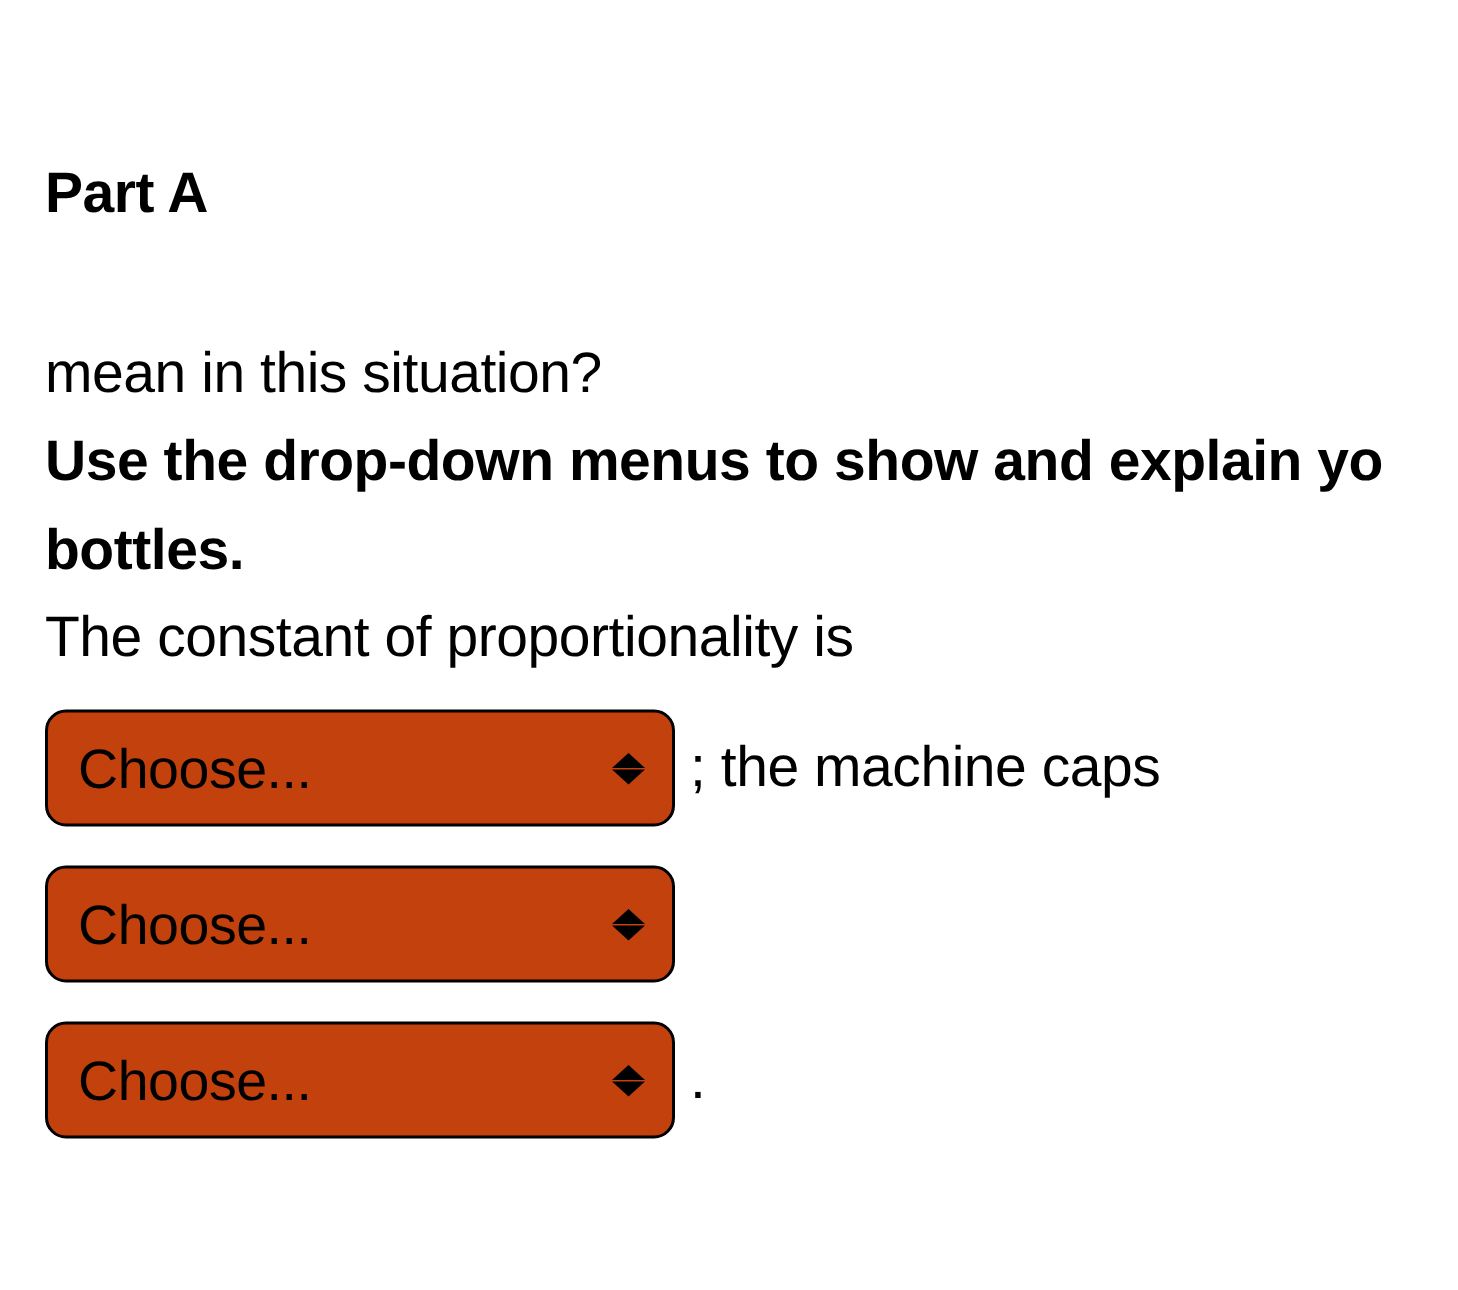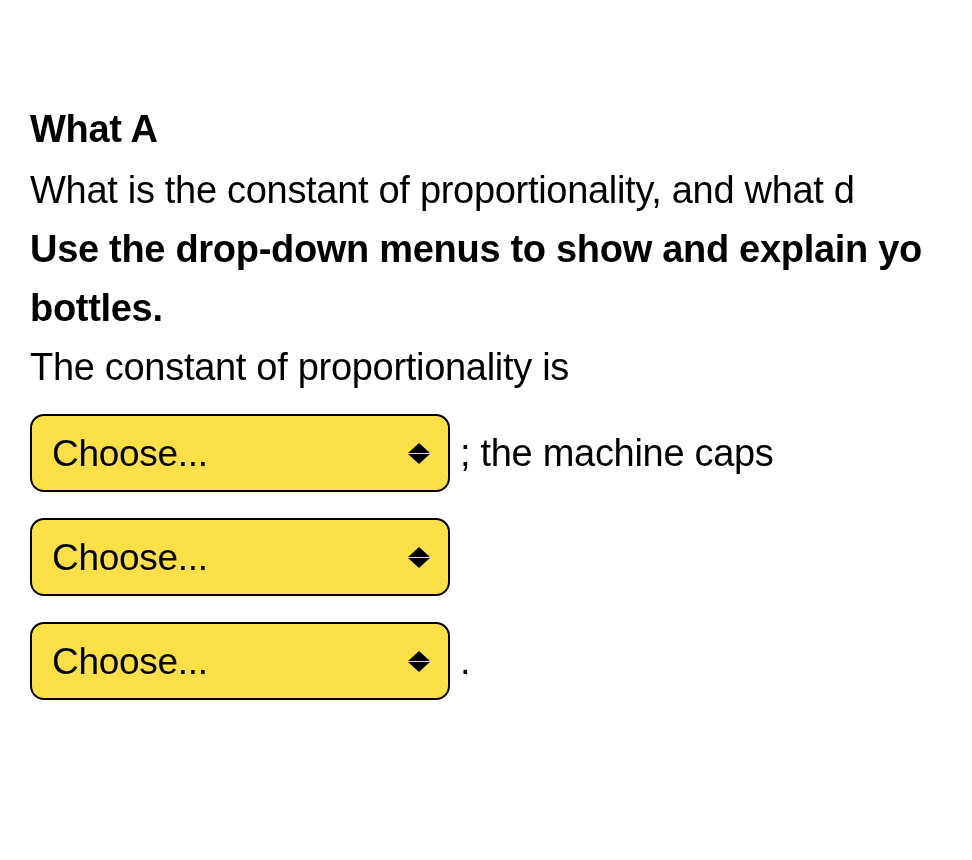--- a/index.html
+++ b/index.html
@@ -41,21 +41,21 @@
     .dropdown {
       display: inline-flex;
       align-items: center;
       justify-content: space-between;
       width: 420px;
       height: 78px;
       border: 2.5px solid #000;
       border-radius: 14px;
       padding: 0 18px 0 20px;
       font-size: 37px;
-      background: #fde047;
+      background: #c2410c;
       cursor: pointer;
       vertical-align: middle;
       margin-right: 6px;
     }
     .dropdown-label {
       color: #000;
     }
     .dropdown-caret {
       display: inline-flex;
       flex-direction: column;
@@ -90,24 +90,25 @@
     .row .inline-text {
       margin-left: 4px;
       text-align: right;
     }
   </style>
 </head>
 <body>
 
 <div class="container">
 
-  <span class="part-heading">What A</span>
+  <span class="part-heading">Part A</span>
 
   <div class="question-text">
-    <span>What is the constant of proportionality, and what d</span><br>
+    <br>
+    <span>mean in this situation?</span>
   </div>
 
   <div class="instruction-text">
     <span>Use the drop-down menus to show and explain yo</span><br>
     <span>bottles.</span>
   </div>
 
   <div class="answer-block">
 
     <div class="answer-line">

